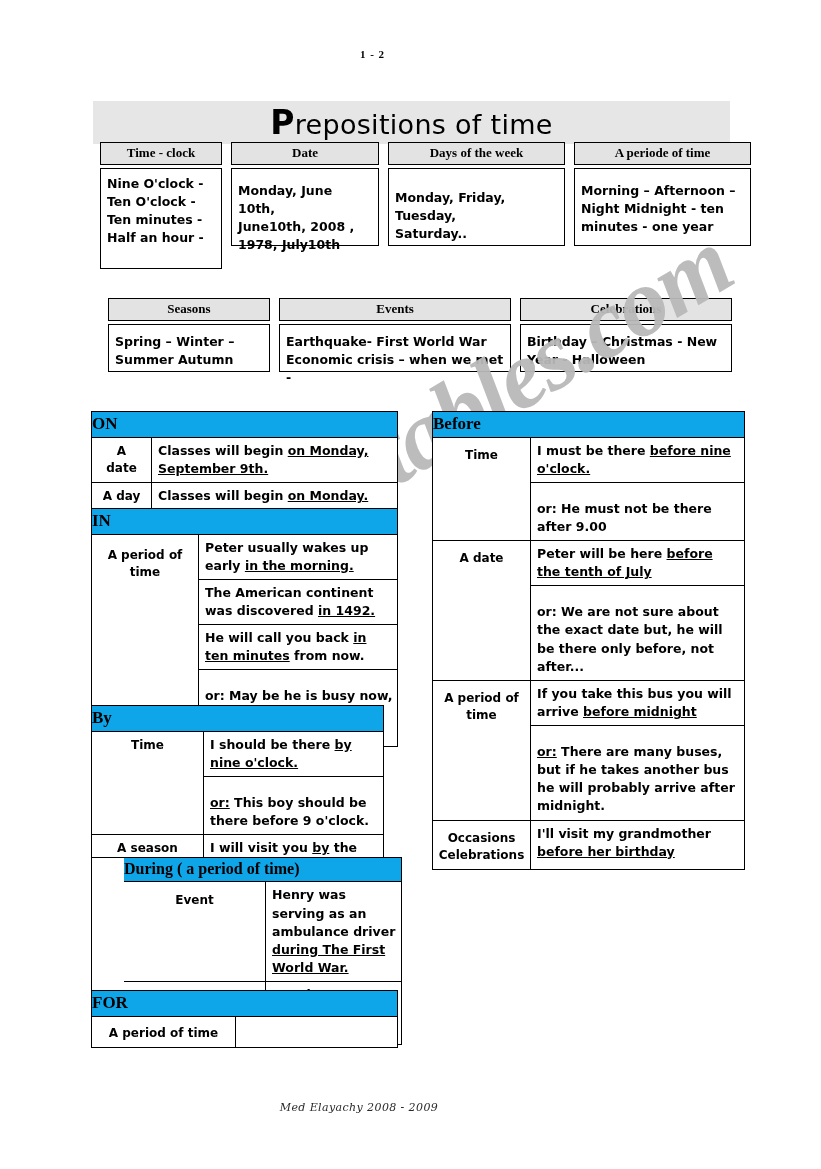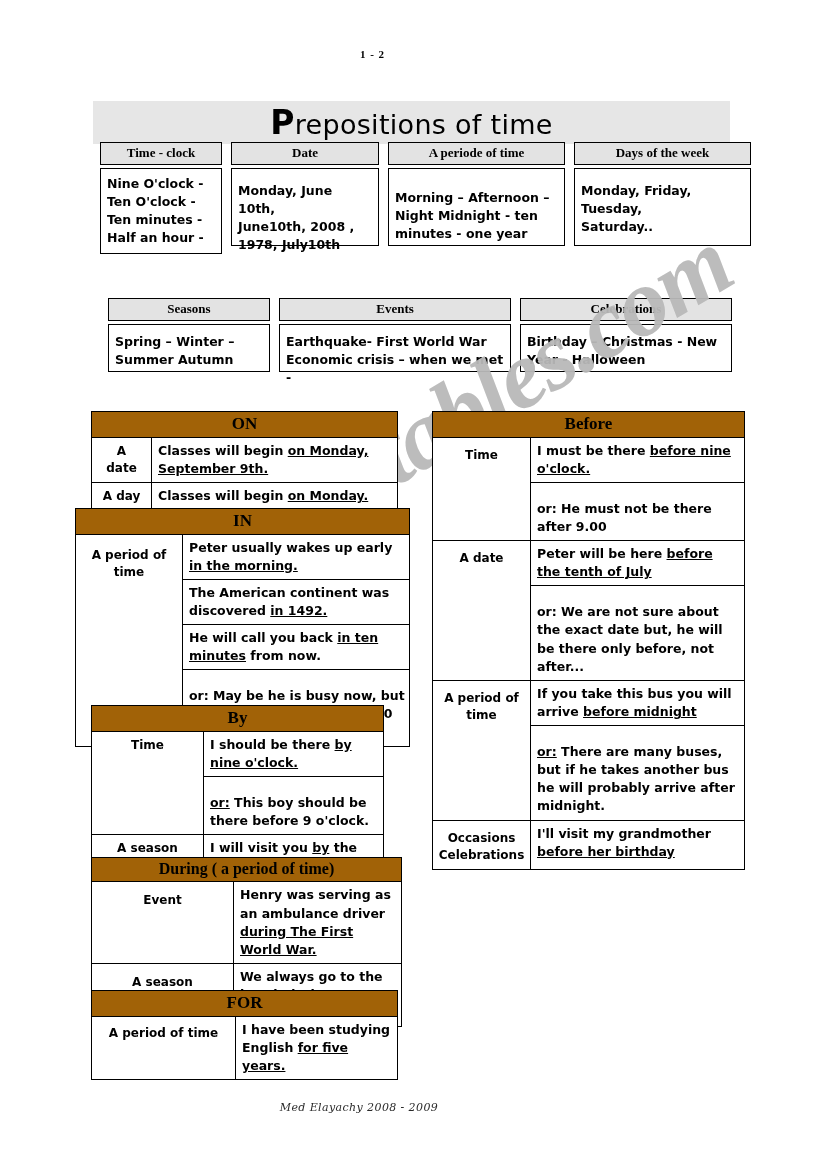--- a/index.html
+++ b/index.html
@@ -108,21 +108,21 @@
     font-family: "DejaVu Sans", sans-serif;
     font-size: 12.5px;
     font-weight: 600;
     line-height: 1.42;
     padding: 6px 5px 5px 6px;
     white-space: pre-line;
   }
 
   #vocab-row-1 { left: 100px; top: 142px; }
   #vocab-row-1 .vocab-col:nth-child(1) { width: 122px; }
-  #vocab-row-1 .vocab-col:nth-child(1) .vocab-body { height: 86px; }
+  #vocab-row-1 .vocab-col:nth-child(1) .vocab-body { height: 101px; }
   #vocab-row-1 .vocab-col:nth-child(2) { width: 148px; }
   #vocab-row-1 .vocab-col:nth-child(2) .vocab-body { height: 78px; padding-top: 13px; }
   #vocab-row-1 .vocab-col:nth-child(3) { width: 177px; }
   #vocab-row-1 .vocab-col:nth-child(3) .vocab-body { height: 78px; padding-top: 20px; }
   #vocab-row-1 .vocab-col:nth-child(4) { width: 177px; }
   #vocab-row-1 .vocab-col:nth-child(4) .vocab-body { height: 78px; padding-top: 13px; }
 
   #vocab-row-2 { left: 108px; top: 298px; }
   #vocab-row-2 .vocab-col:nth-child(1) { width: 162px; }
   #vocab-row-2 .vocab-col:nth-child(2) { width: 232px; }
@@ -130,23 +130,23 @@
   #vocab-row-2 .vocab-body { height: 48px; padding-top: 8px; }
 
   
   .prep-box {
     position: absolute;
     border: 1px solid #000;
     background: #fff;
     z-index: 8;
   }
   .prep-title {
-    background: #a16207;
+    background: #0ea5e9;
     border-bottom: 1px solid #000;
-    text-align: center;
+    text-align: left;
     font-family: "Liberation Serif", serif;
     font-weight: bold;
     font-size: 17px;
     padding: 2px 0 3px 0;
     line-height: 1.15;
   }
   .prep-table { display: flex; flex-direction: column; }
   .prep-tr {
     display: flex;
     border-bottom: 1px solid #000;
@@ -177,23 +177,23 @@
     font-weight: 600;
     line-height: 1.45;
     padding: 4px 4px 4px 6px;
     border-bottom: 1px solid #000;
   }
   .prep-cell:last-child { border-bottom: none; }
   .prep-cell u { text-decoration: underline; }
 
   
   #box-on    { left: 91px;  top: 411px;  width: 307px; }
-  #box-in    { left: 75px;  top: 508px;  width: 335px; }
+  #box-in    { left: 91px;  top: 508px;  width: 307px; }
   #box-by    { left: 91px;  top: 705px;  width: 293px; }
-  #box-during{ left: 91px;  top: 857px;  width: 311px; }
+  #box-during{ left: 91px;  top: 857px;  width: 311px; padding-left: 32px; }
   #box-for   { left: 91px;  top: 990px;  width: 307px; }
 
   #box-on .prep-label   { width: 60px; }
   #box-in .prep-label   { width: 107px; padding-top: 12px; }
   #box-by .prep-label   { width: 112px; }
   #box-during .prep-label { width: 142px; padding-top: 10px; }
   #box-for .prep-label  { width: 144px; padding-top: 8px; }
 
   #box-during .prep-title { font-size: 16px; }
 
@@ -234,30 +234,30 @@
 Ten minutes -
 Half an hour -</div>
   </div>
   <div class="vocab-col">
     <div class="vocab-head">Date</div>
     <div class="vocab-body">Monday, June 10th,
 June10th, 2008 ,
 1978, July10th</div>
   </div>
   <div class="vocab-col">
+    <div class="vocab-head">Days of the week</div>
+    <div class="vocab-body">Monday, Friday, Tuesday,
+Saturday..</div>
+  </div>
+  <div class="vocab-col">
     <div class="vocab-head">A periode of time</div>
     <div class="vocab-body">Morning – Afternoon –
 Night  Midnight - ten
 minutes -       one year</div>
   </div>
-  <div class="vocab-col">
-    <div class="vocab-head">Days of the week</div>
-    <div class="vocab-body">Monday, Friday, Tuesday,
-Saturday..</div>
-  </div>
 </div>
 
 <div id="vocab-row-2" class="vocab-row">
   <div class="vocab-col">
     <div class="vocab-head">Seasons</div>
     <div class="vocab-body">Spring – Winter –
 Summer   Autumn</div>
   </div>
   <div class="vocab-col">
     <div class="vocab-head">Events</div>
@@ -342,23 +342,20 @@
         </div>
       </div>
     </div>
 </div>
 
 <div id="box-for" class="prep-box">
   <div class="prep-title">FOR</div>
   <div class="prep-table">
       <div class="prep-tr">
         <div class="prep-label">A period of time</div>
-        <div class="prep-cells">
-          <div class="prep-cell">I have been studying English  <u>for  five years.</u></div>
-        </div>
       </div>
     </div>
 </div>
 
 <div id="box-before" class="prep-box">
   <div class="prep-title">Before</div>
   <div class="prep-table">
       <div class="prep-tr">
         <div class="prep-label">Time</div>
         <div class="prep-cells">

